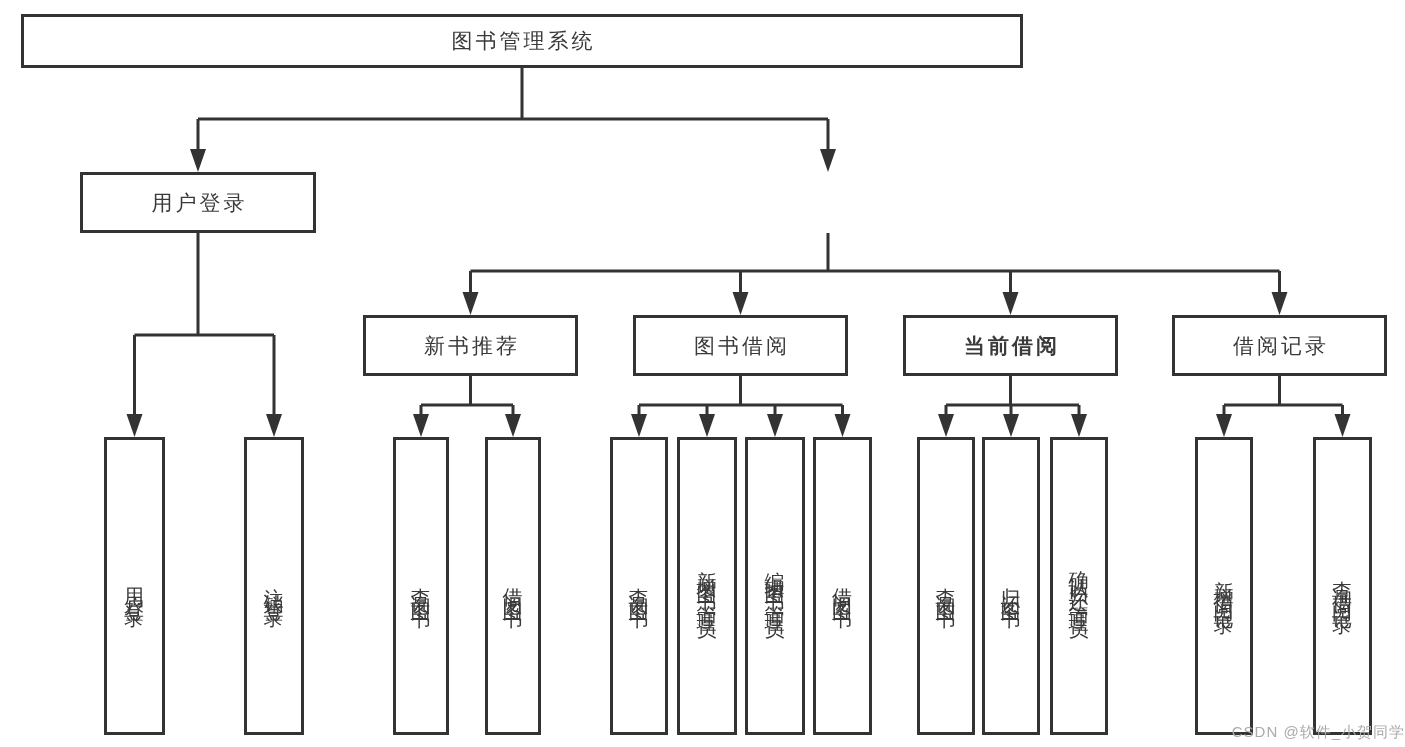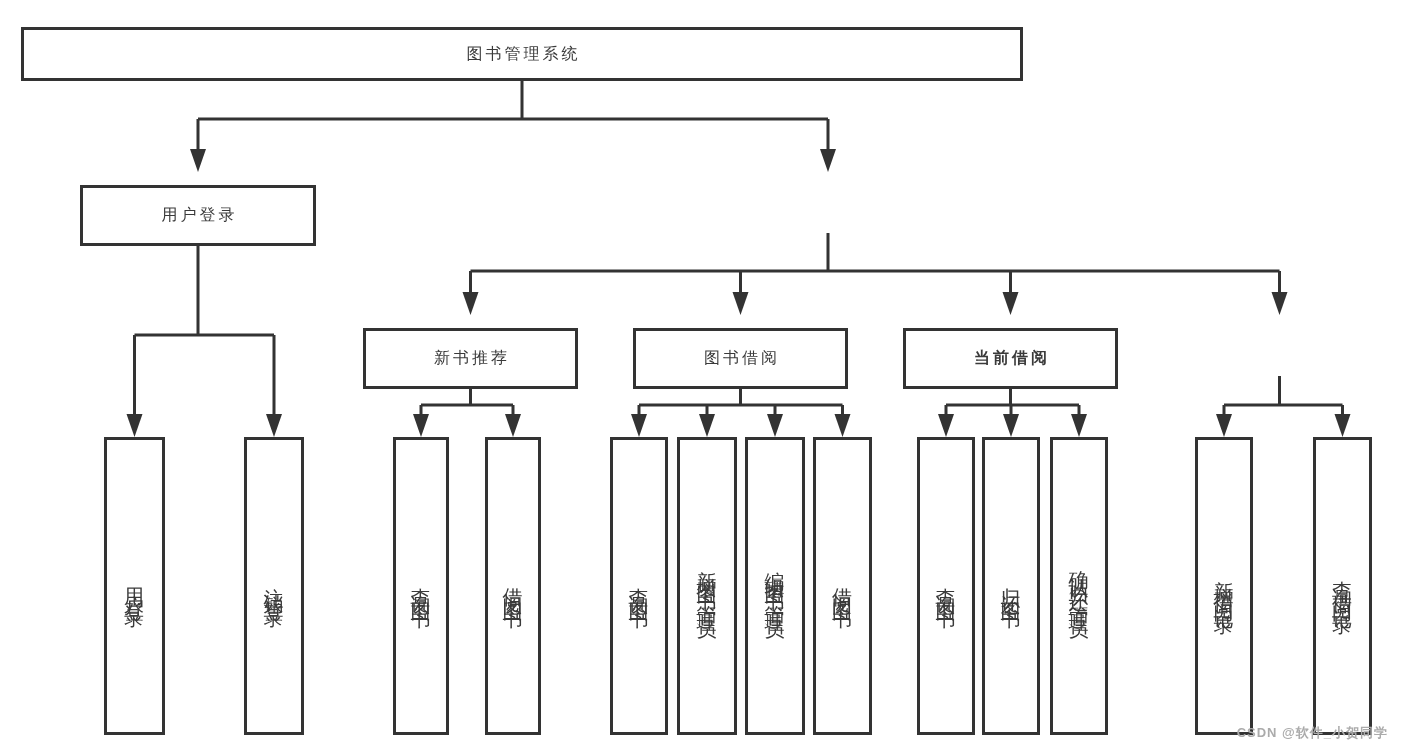--- a/index.html
+++ b/index.html
@@ -12,21 +12,21 @@
   }
   #connectors{position:absolute;left:0;top:0;width:1405px;height:747px;color:var(--color-line,#333);}
   .node{
     position:absolute;box-sizing:border-box;
     border:3px solid var(--color-line,#333);
     background:#fff;
     display:flex;align-items:center;justify-content:center;
     color:var(--color-text,#3a3a3a);
     text-align:center;
   }
-  .h{font-size:16px;letter-spacing:3px;text-indent:3px;white-space:nowrap;margin-top:13px;}
+  .h{font-size:21px;letter-spacing:3px;text-indent:3px;white-space:nowrap;}
   .v{writing-mode:vertical-rl;text-orientation:mixed;font-size:20px;letter-spacing:7px;line-height:1;}
   
   .n-root{left:21px;top:14px;width:1002px;height:54px;}
   
   .n-login{left:80px;top:172px;width:236px;height:61px;}
   .n-mgmt{left:710px;top:172px;width:236px;height:61px;}
   
   .n-l3{top:315px;width:215px;height:61px;}
   .n-rec{left:363px;}
   .n-borrow{left:633px;}
@@ -41,24 +41,24 @@
   .lf-c1{left:610px;width:58px;}
   .lf-c2{left:677px;width:60px;}
   .lf-c3{left:745px;width:60px;}
   .lf-c4{left:813px;width:59px;}
   .lf-d1{left:917px;width:58px;}
   .lf-d2{left:982px;width:58px;}
   .lf-d3{left:1050px;width:58px;}
   .lf-e1{left:1195px;width:58px;}
   .lf-e2{left:1313px;width:59px;}
   #watermark{
-    position:absolute;right:17px;bottom:5px;
-    font-size:13px;letter-spacing:1px;
+    position:absolute;right:0;bottom:5px;
+    font-size:15px;letter-spacing:1px;
     color:var(--color-watermark,#ababab);
-    z-index:10;white-space:nowrap;font-weight:bold;
+    z-index:10;white-space:nowrap;
   }
 </style>
 </head>
 <body>
 
 <div id="stage">
 
   <svg id="connectors" viewBox="0 0 1405 747" xmlns="http://www.w3.org/2000/svg">
 
     <path d="M522 67 V119 M198 119 H828 M198 119 V150 M828 119 V150" fill="none" stroke="currentColor" stroke-width="3"></path>
@@ -98,20 +98,21 @@
     </g>
   </svg>
 
   <div class="node h n-root">图书管理系统</div>
 
   <div class="node h n-login">用户登录</div>
 
   <div class="node h n-l3 n-borrow">图书借阅</div>
   <div class="node h n-l3 n-rec">新书推荐</div>
   <div class="node h n-l3 n-current">当前借阅</div>
+  <div class="node h n-l3 n-records">借阅记录</div>
 
   <div class="node v leaf lf-a1">用户登录</div>
   <div class="node v leaf lf-a2">注销登录</div>
 
   <div class="node v leaf lf-b1">查询图书</div>
   <div class="node v leaf lf-b2">借阅图书</div>
 
   <div class="node v leaf lf-c1">查询图书</div>
   <div class="node v leaf lf-c2">新增图书（管理员）</div>
   <div class="node v leaf lf-c3">编辑图书（管理员）</div>

